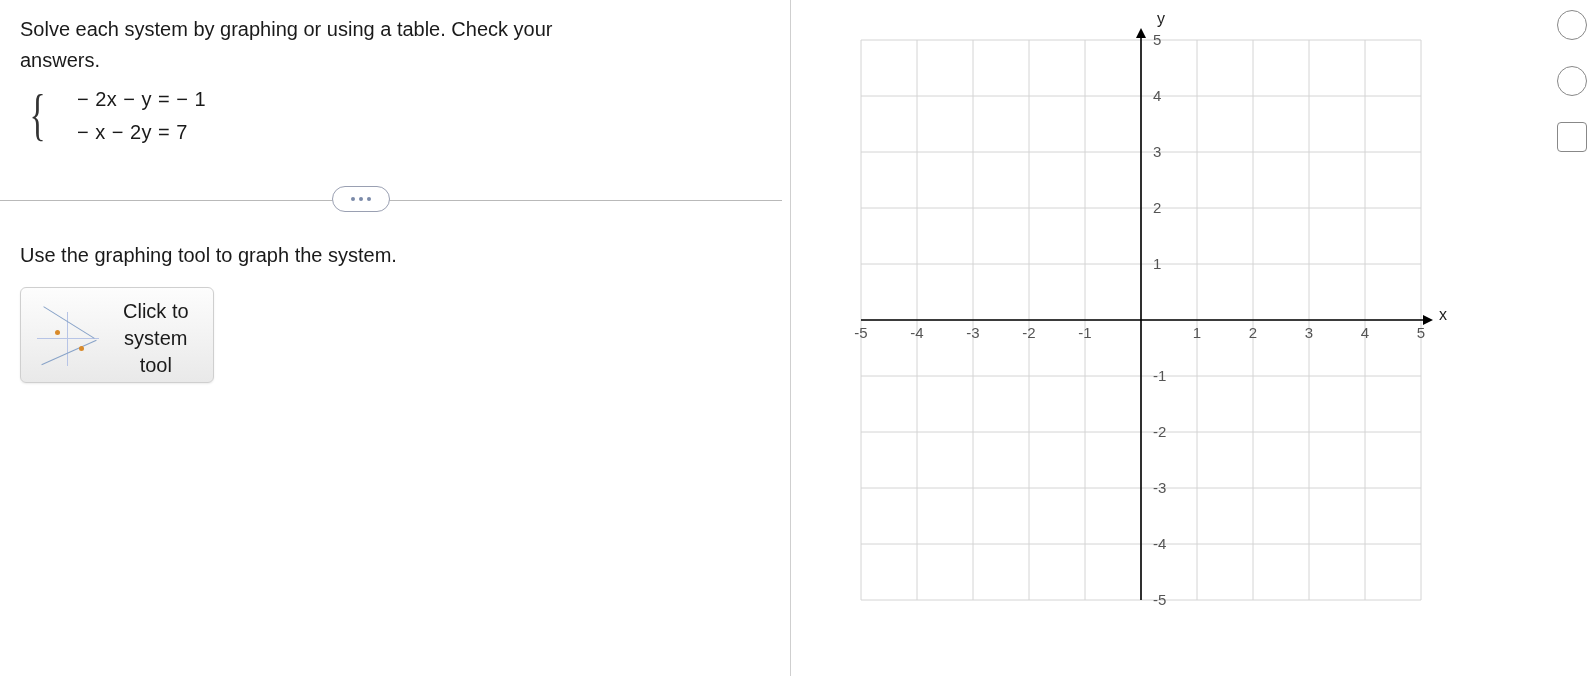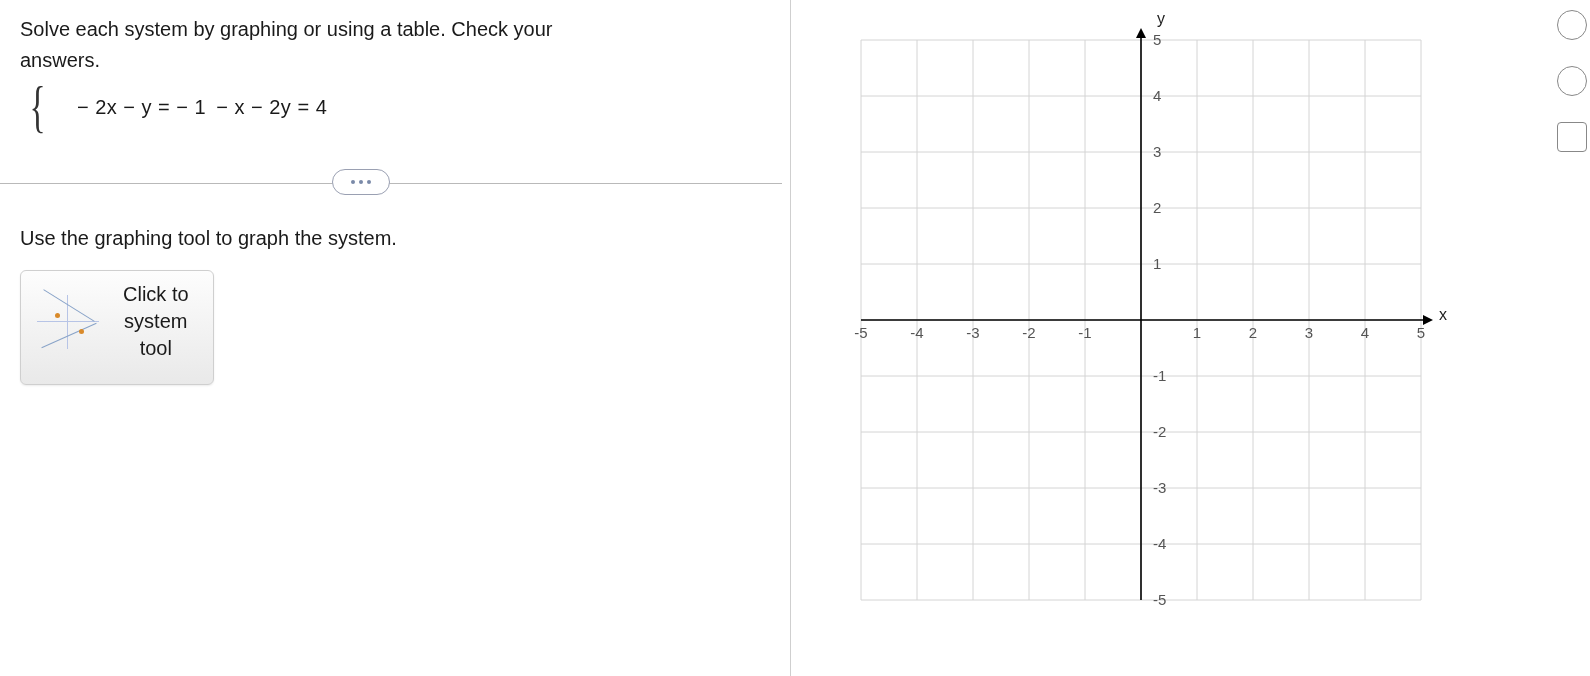--- a/index.html
+++ b/index.html
@@ -39,21 +39,21 @@
   }
   .brace {
     font-size: 56px;
     font-family: 'Times New Roman', serif;
     font-weight: 200;
     color: #333;
     line-height: 0.7;
     margin-right: 26px;
     transform: scaleX(0.6);
   }
-  .eq-stack { display: flex; flex-direction: row; gap: 10px; font-size: 20px; letter-spacing: 0.5px; }
+  .eq-stack { display: flex; flex-direction: column; gap: 10px; font-size: 20px; letter-spacing: 0.5px; }
   .hr-container {
     position: relative;
     margin: 42px 0 28px 0;
     height: 30px;
   }
   .hr-line {
     position: absolute;
     top: 14px; left: -20px; right: -8px;
     border-top: 1px solid #b9b9b9;
   }
@@ -68,21 +68,21 @@
     display: flex; align-items: center; justify-content: center;
     gap: 4px;
     cursor: pointer;
   }
   .pill .dot { width: 4px; height: 4px; background: #7a8aa8; border-radius: 50%; }
   .instruction { margin-bottom: 20px; }
   .enlarge-btn {
     display: inline-flex;
     align-items: center;
     gap: 18px;
-    padding: 10px 24px 22px 12px;
+    padding: 10px 24px 3px 12px;
     border: 1px solid #cfcfcf;
     border-radius: 6px;
     background: linear-gradient(#fdfdfd,#e9e9e9);
     cursor: pointer;
     box-shadow: 0 1px 2px rgba(0,0,0,0.08);
   }
   .enlarge-btn .thumb {
     width: 72px; height: 62px;
     position: relative;
   }
@@ -119,21 +119,21 @@
 
 <div class="layout">
   <div class="left-pane">
     <div class="prompt-line">Solve each system by graphing or using a table. Check your</div>
     <div class="prompt-line">answers.</div>
 
     <div class="equations">
       <div class="brace">{</div>
       <div class="eq-stack">
         <div>− 2x − y  =  − 1</div>
-        <div>− x − 2y  =  4</div>
+        <div>− x − 2y  =  7</div>
       </div>
     </div>
 
     <div class="hr-container">
       <div class="hr-line"></div>
       <div class="pill">
         <span class="dot"></span>
         <span class="dot"></span>
         <span class="dot"></span>
       </div>

